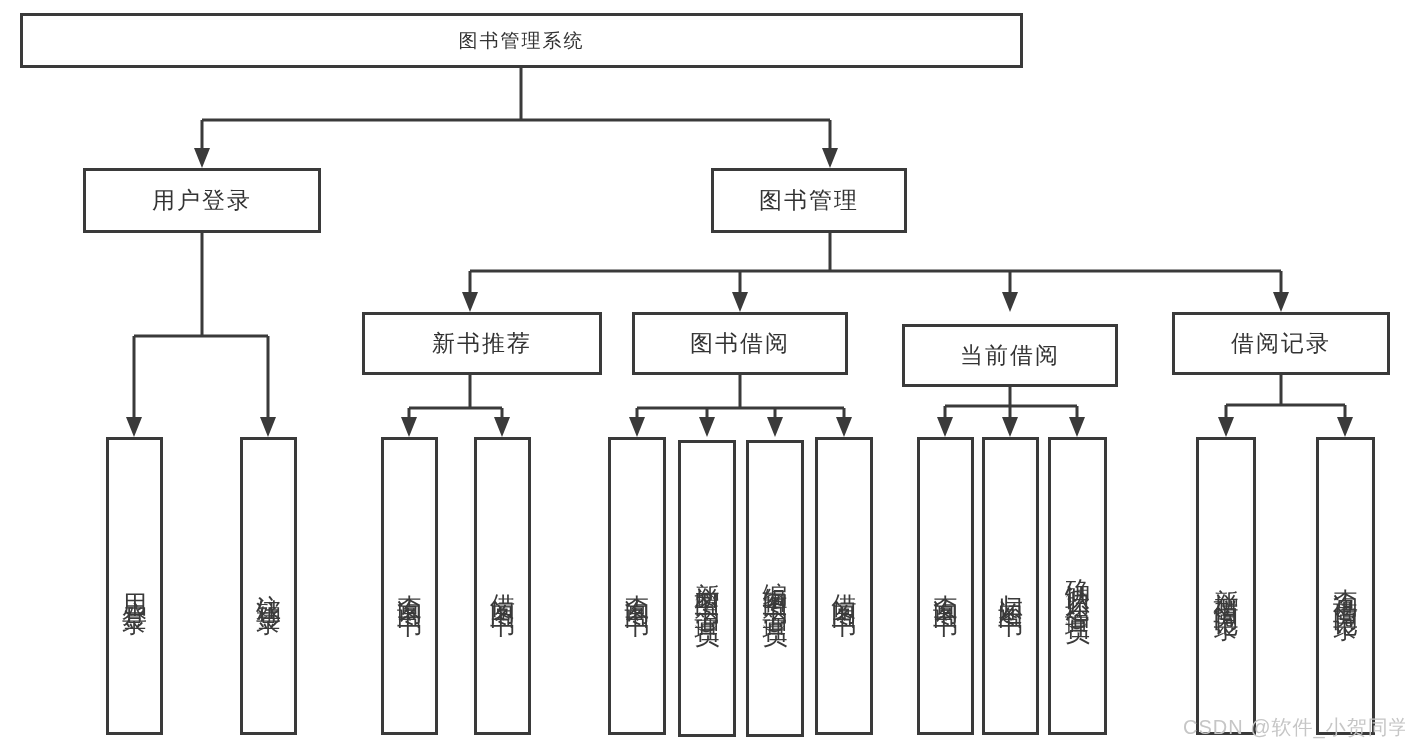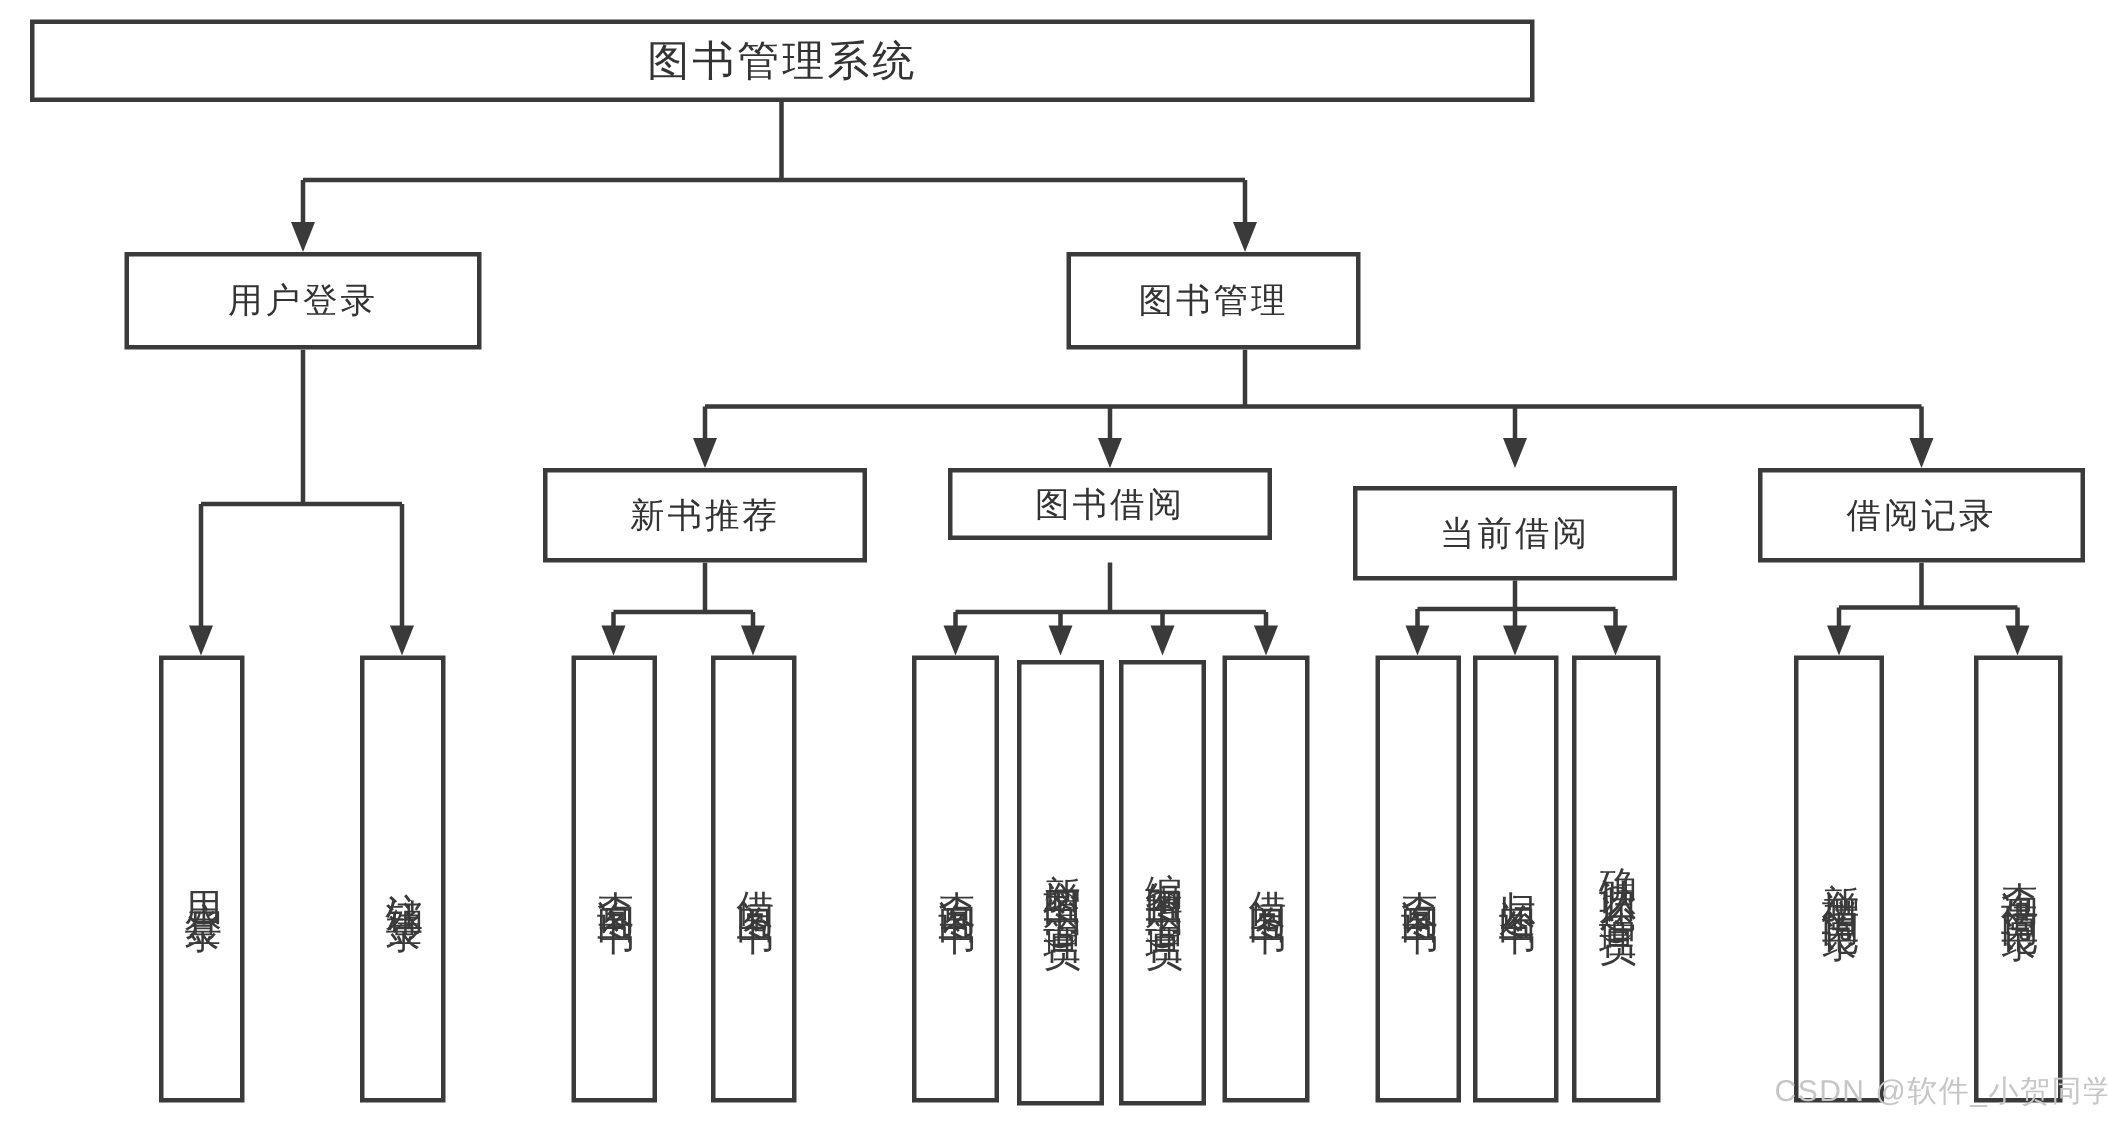--- a/index.html
+++ b/index.html
@@ -14,21 +14,21 @@
   .node{
     position:absolute;
     box-sizing:border-box;
     background:#ffffff;
     border:3px solid #3a3a3a;
     display:flex;
     align-items:center;
     justify-content:center;
     color:#333333;
   }
-  .node.root-node{font-size:28px;letter-spacing:2px;}
+  .node.root-node{font-size:19px;letter-spacing:2px;}
   .node.branch-node{font-size:23px;letter-spacing:2px;}
   .node.leaf-node span{
     writing-mode:vertical-rl;
     text-orientation:mixed;
     font-size:25px;
     line-height:1;
     letter-spacing:6px;
     color:#3a3a3a;
   }
   .watermark{
@@ -108,24 +108,24 @@
     <span>图书管理系统</span>
   </div>
 
   <div class="node branch-node" style="left:83px;top:168px;width:238px;height:65px;">
     <span>用户登录</span>
   </div>
   <div class="node branch-node" style="left:711px;top:168px;width:196px;height:65px;">
     <span>图书管理</span>
   </div>
 
-  <div class="node branch-node" style="left:362px;top:312px;width:216px;height:63px;">
+  <div class="node branch-node" style="left:362px;top:312px;width:240px;height:63px;">
     <span>新书推荐</span>
   </div>
-  <div class="node branch-node" style="left:632px;top:312px;width:216px;height:48px;">
+  <div class="node branch-node" style="left:632px;top:312px;width:216px;height:63px;">
     <span>图书借阅</span>
   </div>
   <div class="node branch-node" style="left:902px;top:324px;width:216px;height:63px;">
     <span>当前借阅</span>
   </div>
   <div class="node branch-node" style="left:1172px;top:312px;width:218px;height:63px;">
     <span>借阅记录</span>
   </div>
 
   <div class="node leaf-node" style="left:106px;top:437px;width:57px;height:298px;">

